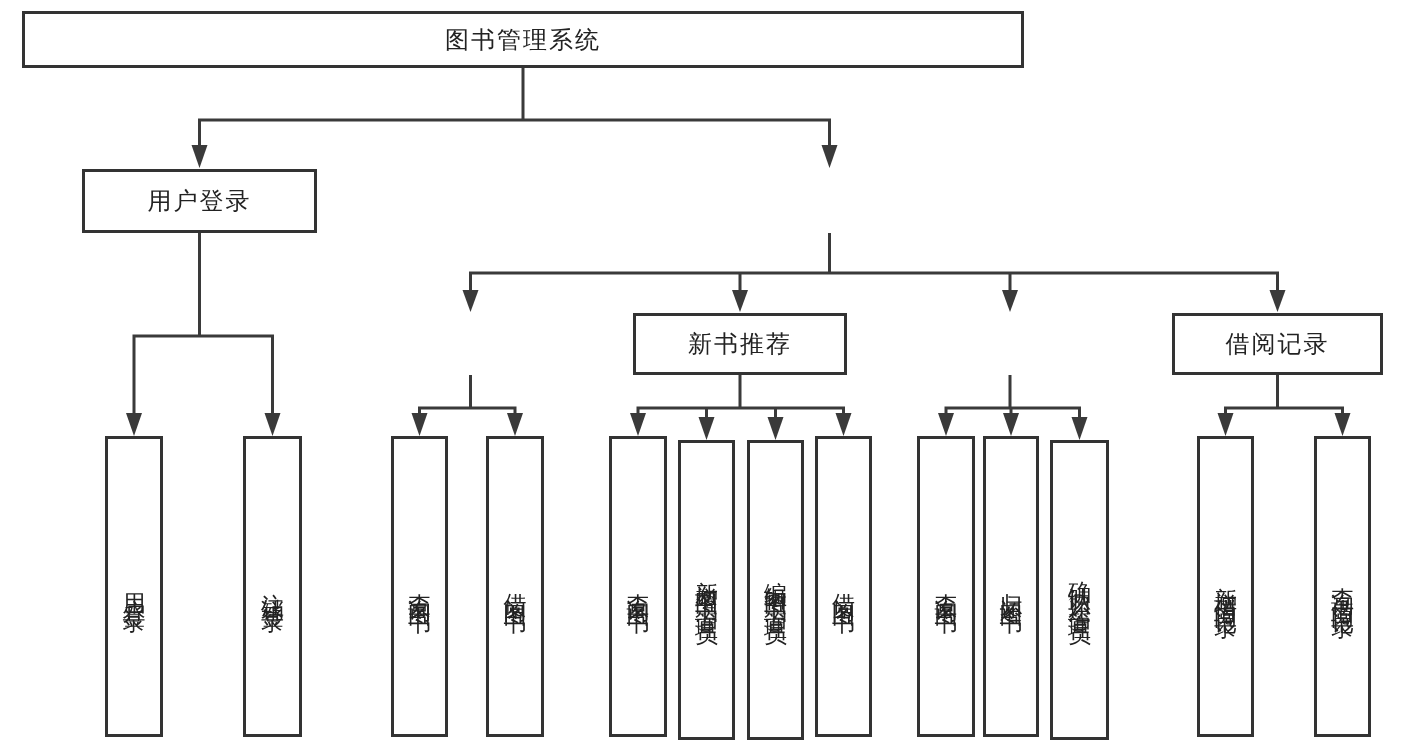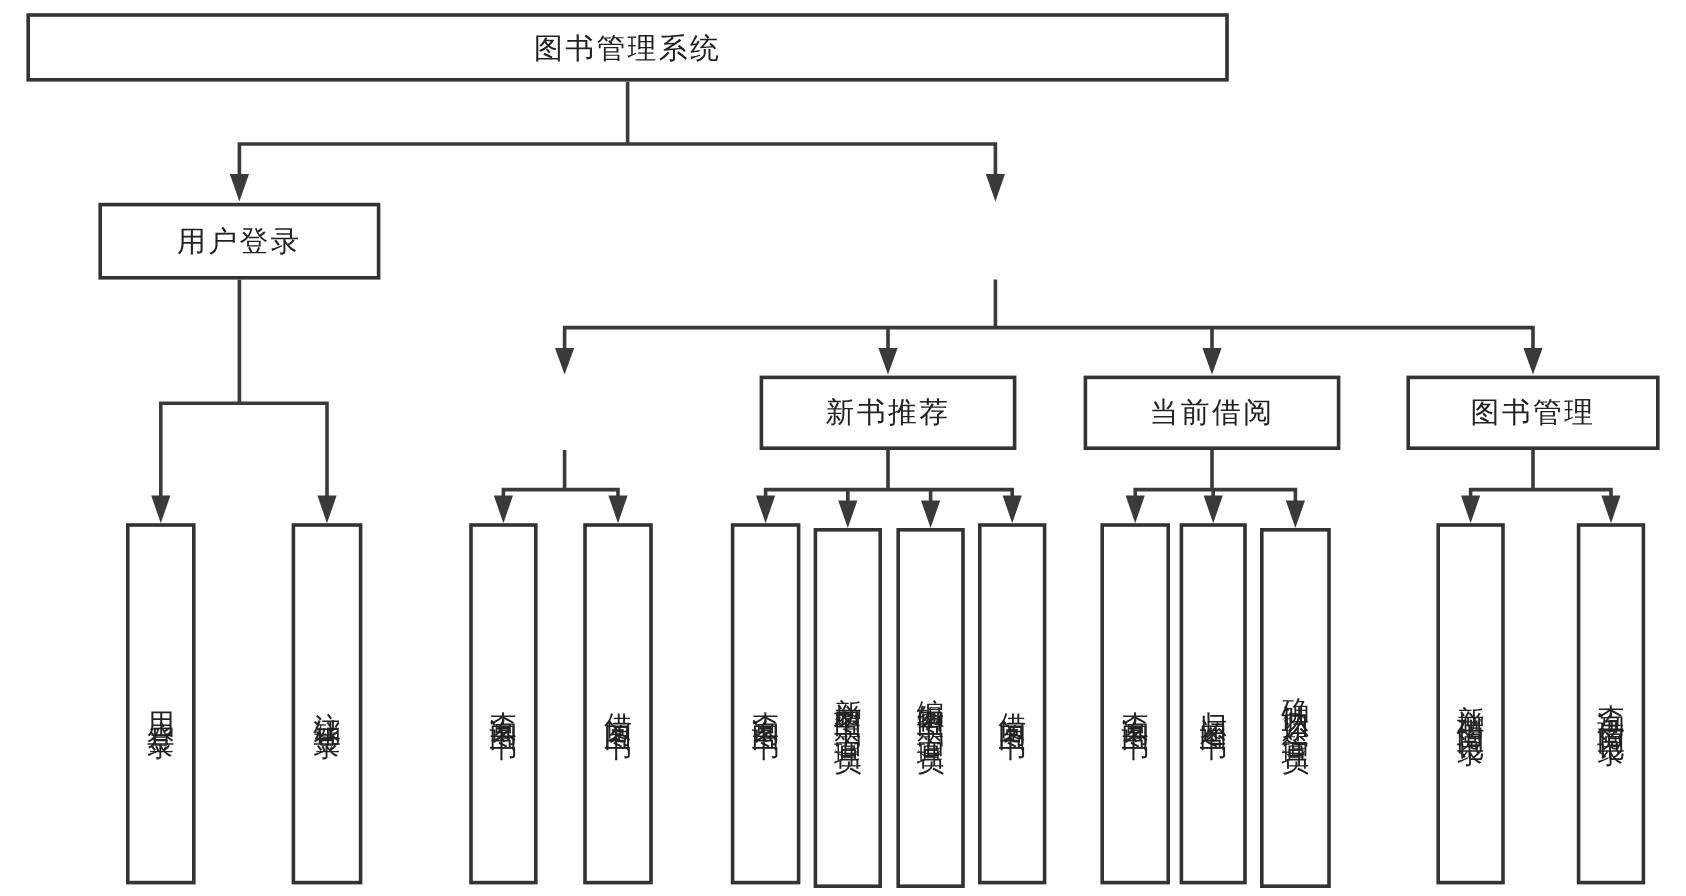--- a/index.html
+++ b/index.html
@@ -94,25 +94,22 @@
     <span class="hlabel">图书管理系统</span>
   </div>
 
   <div class="node" style="left:82px;top:169px;width:235px;height:64px">
     <span class="hlabel">用户登录</span>
   </div>
 
   <div class="node" style="left:633px;top:313px;width:214px;height:62px">
     <span class="hlabel">新书推荐</span>
   </div>
-  <div class="node" style="left:903px;top:313px;width:214px;height:62px">
-    <span class="hlabel">当前借阅</span>
-  </div>
   <div class="node" style="left:1172px;top:313px;width:211px;height:62px">
-    <span class="hlabel">图书管理</span>
+    <span class="hlabel">借阅记录</span>
   </div>
 
   <div class="node" style="left:105px;top:436px;width:58px;height:301px">
     <span class="vtext">用户登录</span>
   </div>
   <div class="node" style="left:243px;top:436px;width:59px;height:301px">
     <span class="vtext">注销登录</span>
   </div>
 
   <div class="node" style="left:391px;top:436px;width:57px;height:301px">

